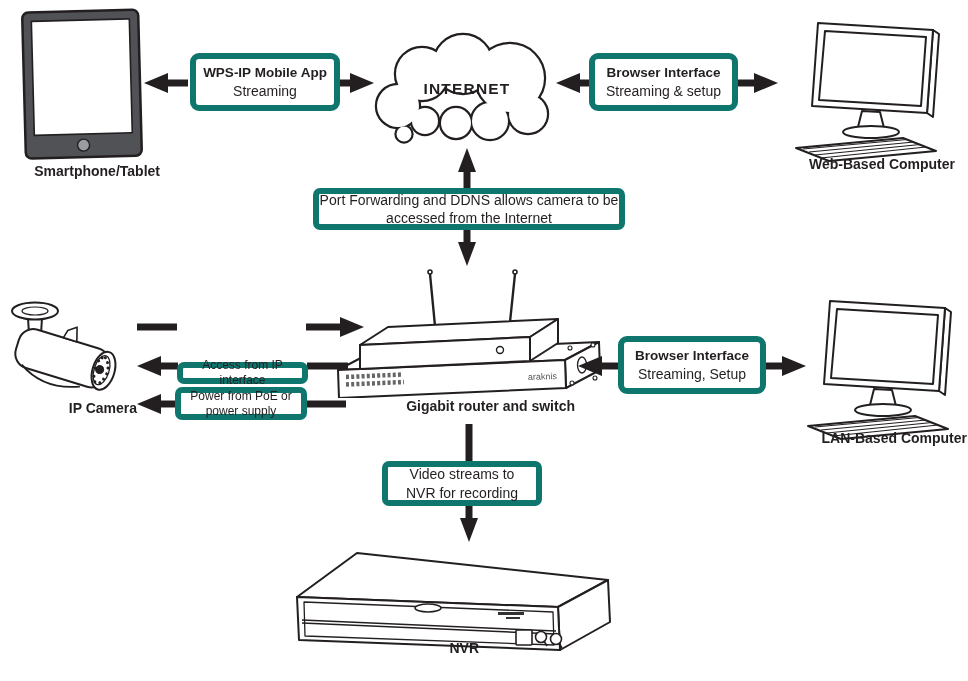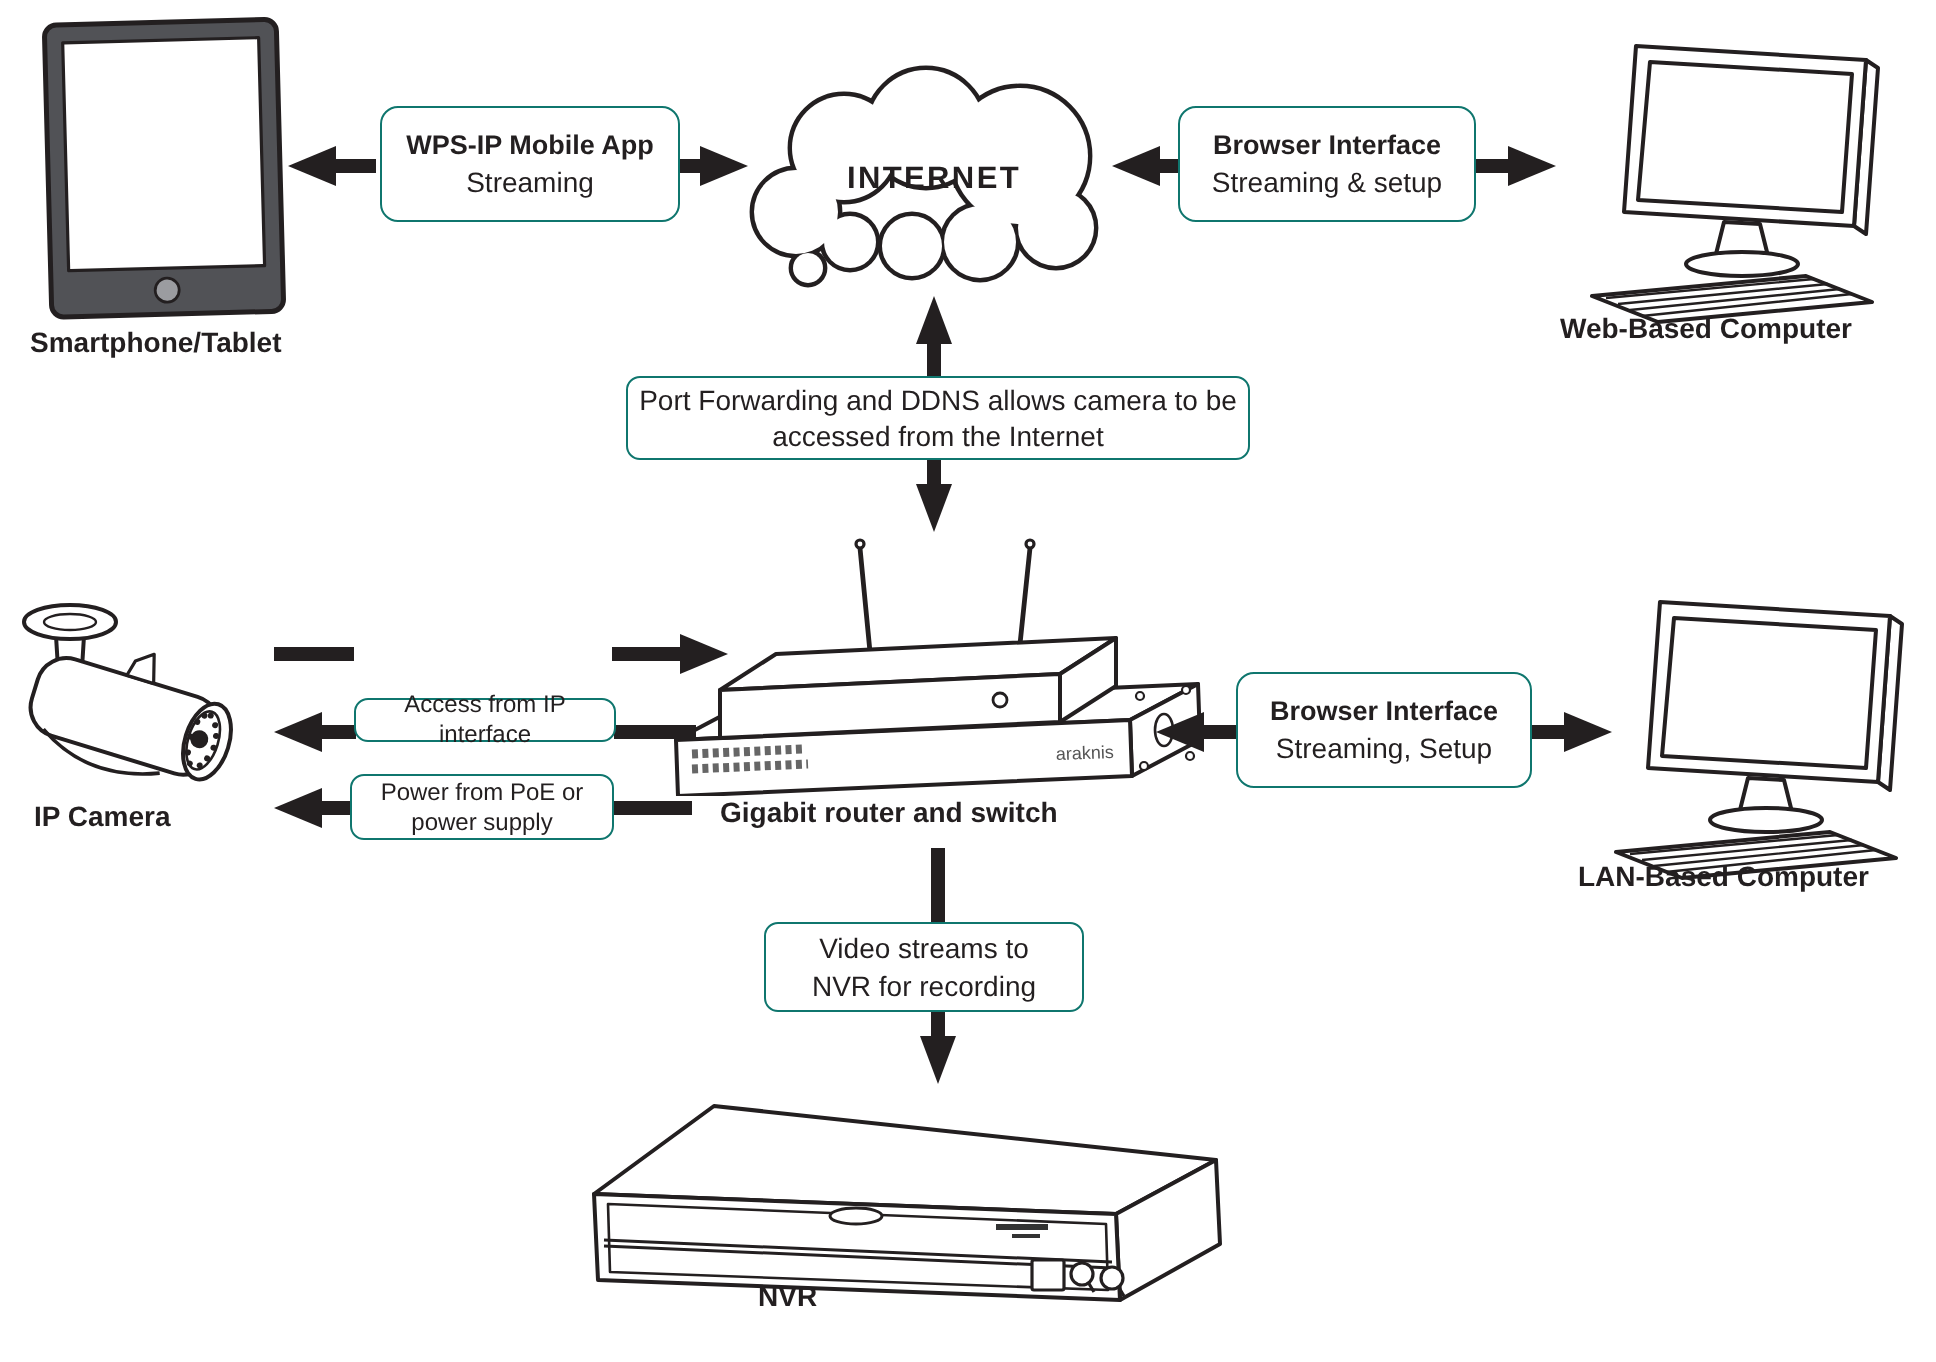--- a/index.html
+++ b/index.html
@@ -1,30 +1,30 @@
 <!DOCTYPE html>
 <html><head>
 <meta charset="utf-8">
 <style>
   * { margin:0; padding:0; box-sizing:border-box; }
   body { background:#ffffff; font-family:"Liberation Sans", sans-serif; }
   .canvas { position:relative; width:968px; height:681px; background:#ffffff; overflow:hidden; }
   .icon { position:absolute; }
   .arrow-layer { position:absolute; left:0; top:0; width:968px; height:681px; pointer-events:none; }
-  .box { position:absolute; background:#ffffff; border:1px solid #0f766e; display:flex;
+  .box { position:absolute; background:#ffffff; border:6px solid #0f766e; display:flex;
          flex-direction:column; align-items:center; justify-content:center; text-align:center;
          color:#231f20; z-index:3; }
   .title-box { border-radius:9px; }
   .note-box  { border-radius:7px; }
   .small-box { border-radius:7px; }
   .box-title { font-size:13.5px; font-weight:bold; line-height:1.3; }
   .box-sub   { font-size:14px; line-height:1.3; }
   .note-line { font-size:14px; line-height:1.3; }
   .small-line{ font-size:12px; line-height:1.22; }
-  .device-label { position:absolute; text-align:left; font-size:14px; font-weight:bold;
+  .device-label { position:absolute; text-align:right; font-size:14px; font-weight:bold;
                   color:#231f20; z-index:3; }
   svg { display:block; }
 </style>
 </head>
 <body>
 
 <div class="canvas">
 
   <svg class="icon" style="left:16px;top:4px;z-index:1" width="140" height="160" viewBox="0 0 140 160">
     <g transform="rotate(-1.5 70 80)" stroke="#231f20" stroke-linejoin="round">
@@ -224,21 +224,21 @@
     <div class="box-title">Browser Interface</div>
     <div class="box-sub">Streaming &amp; setup</div>
   </div>
 
   <div class="box note-box" style="left:313px;top:188px;width:312px;height:42px">
     <div class="note-line">Port Forwarding and DDNS allows camera to be</div>
     <div class="note-line">accessed from the Internet</div>
   </div>
 
 
-  <div class="box small-box" style="left:177px;top:349px;width:131px;height:22px">
+  <div class="box small-box" style="left:177px;top:362px;width:131px;height:22px">
     <div class="small-line">Access from IP</div>
     <div class="small-line">interface</div>
   </div>
 
   <div class="box small-box" style="left:175px;top:387px;width:132px;height:33px">
     <div class="small-line">Power from PoE or</div>
     <div class="small-line">power supply</div>
   </div>
 
   <div class="box title-box" style="left:618px;top:336px;width:148px;height:58px">

